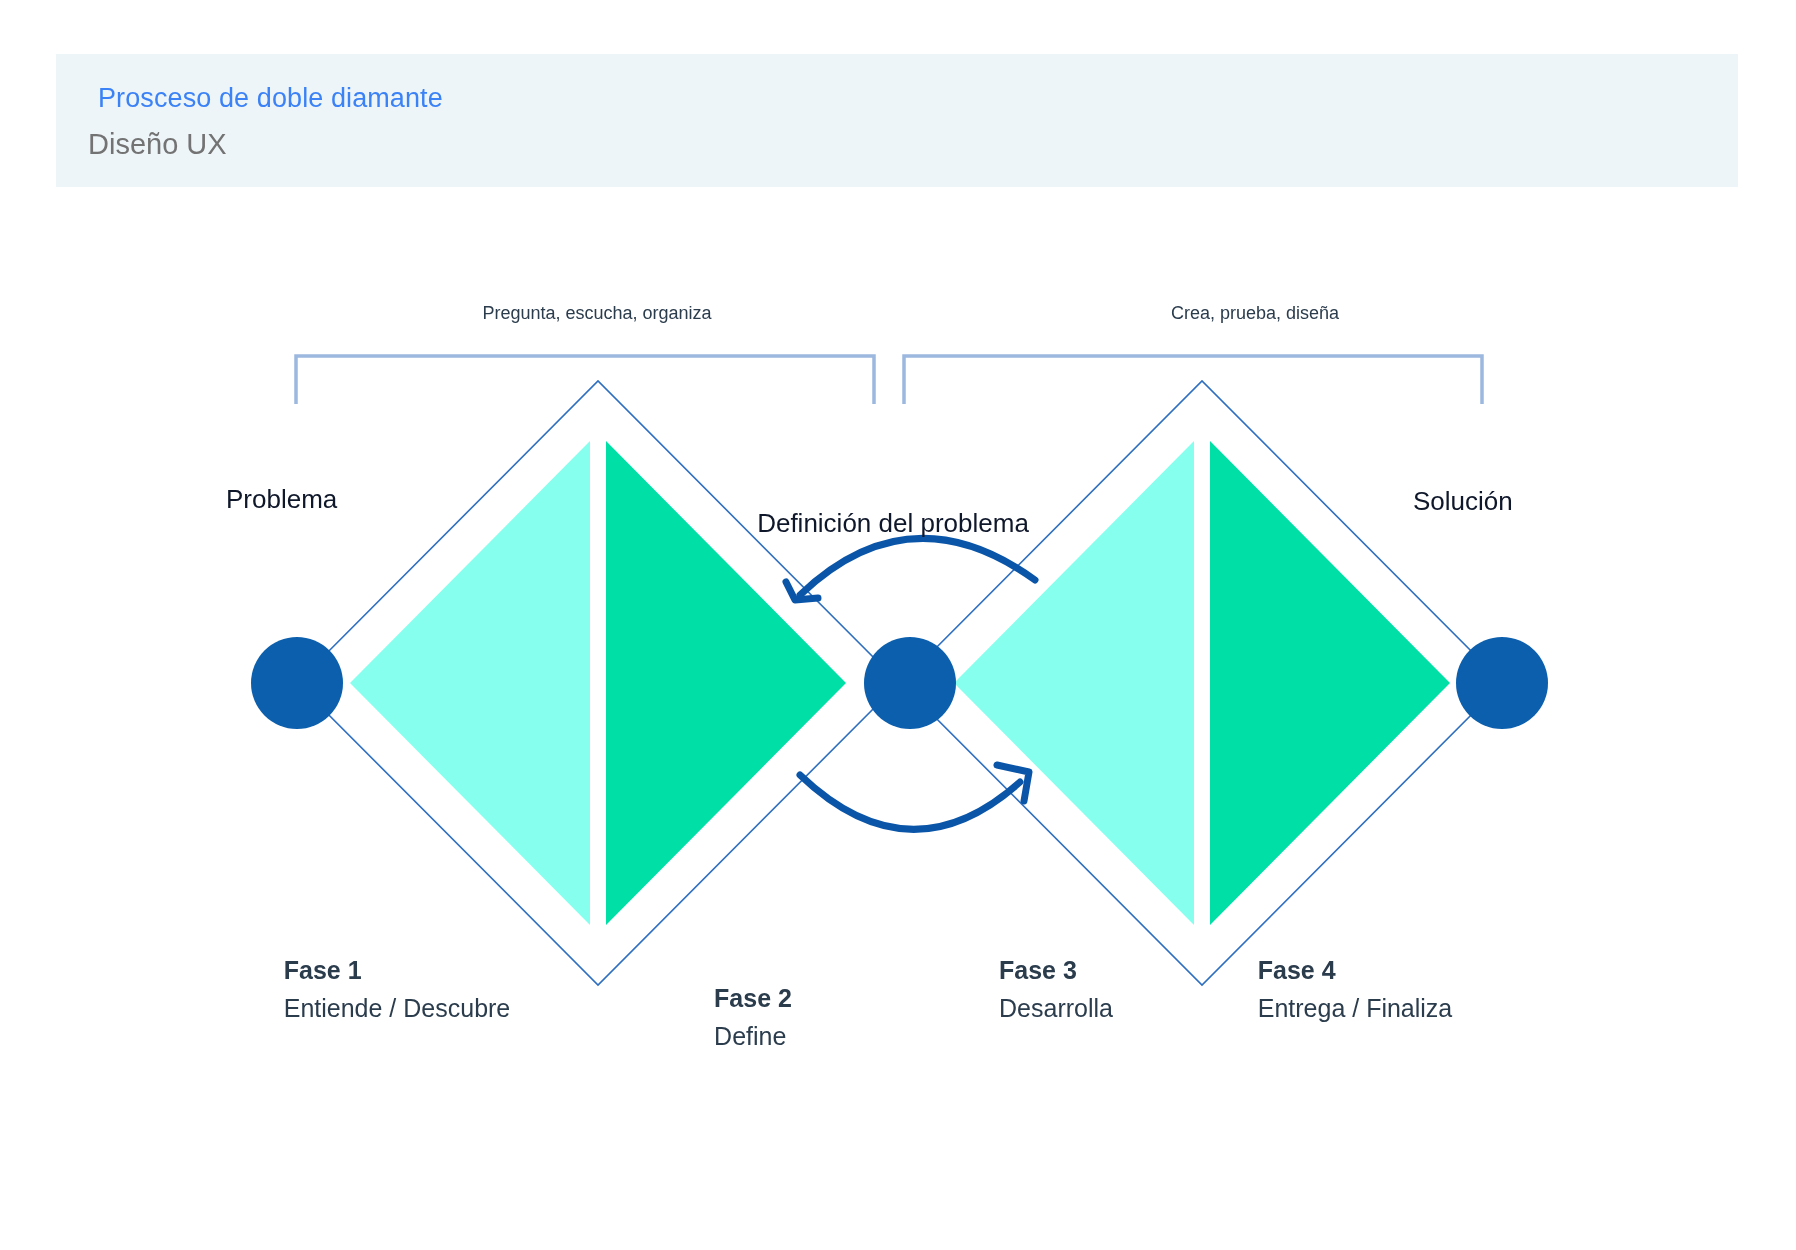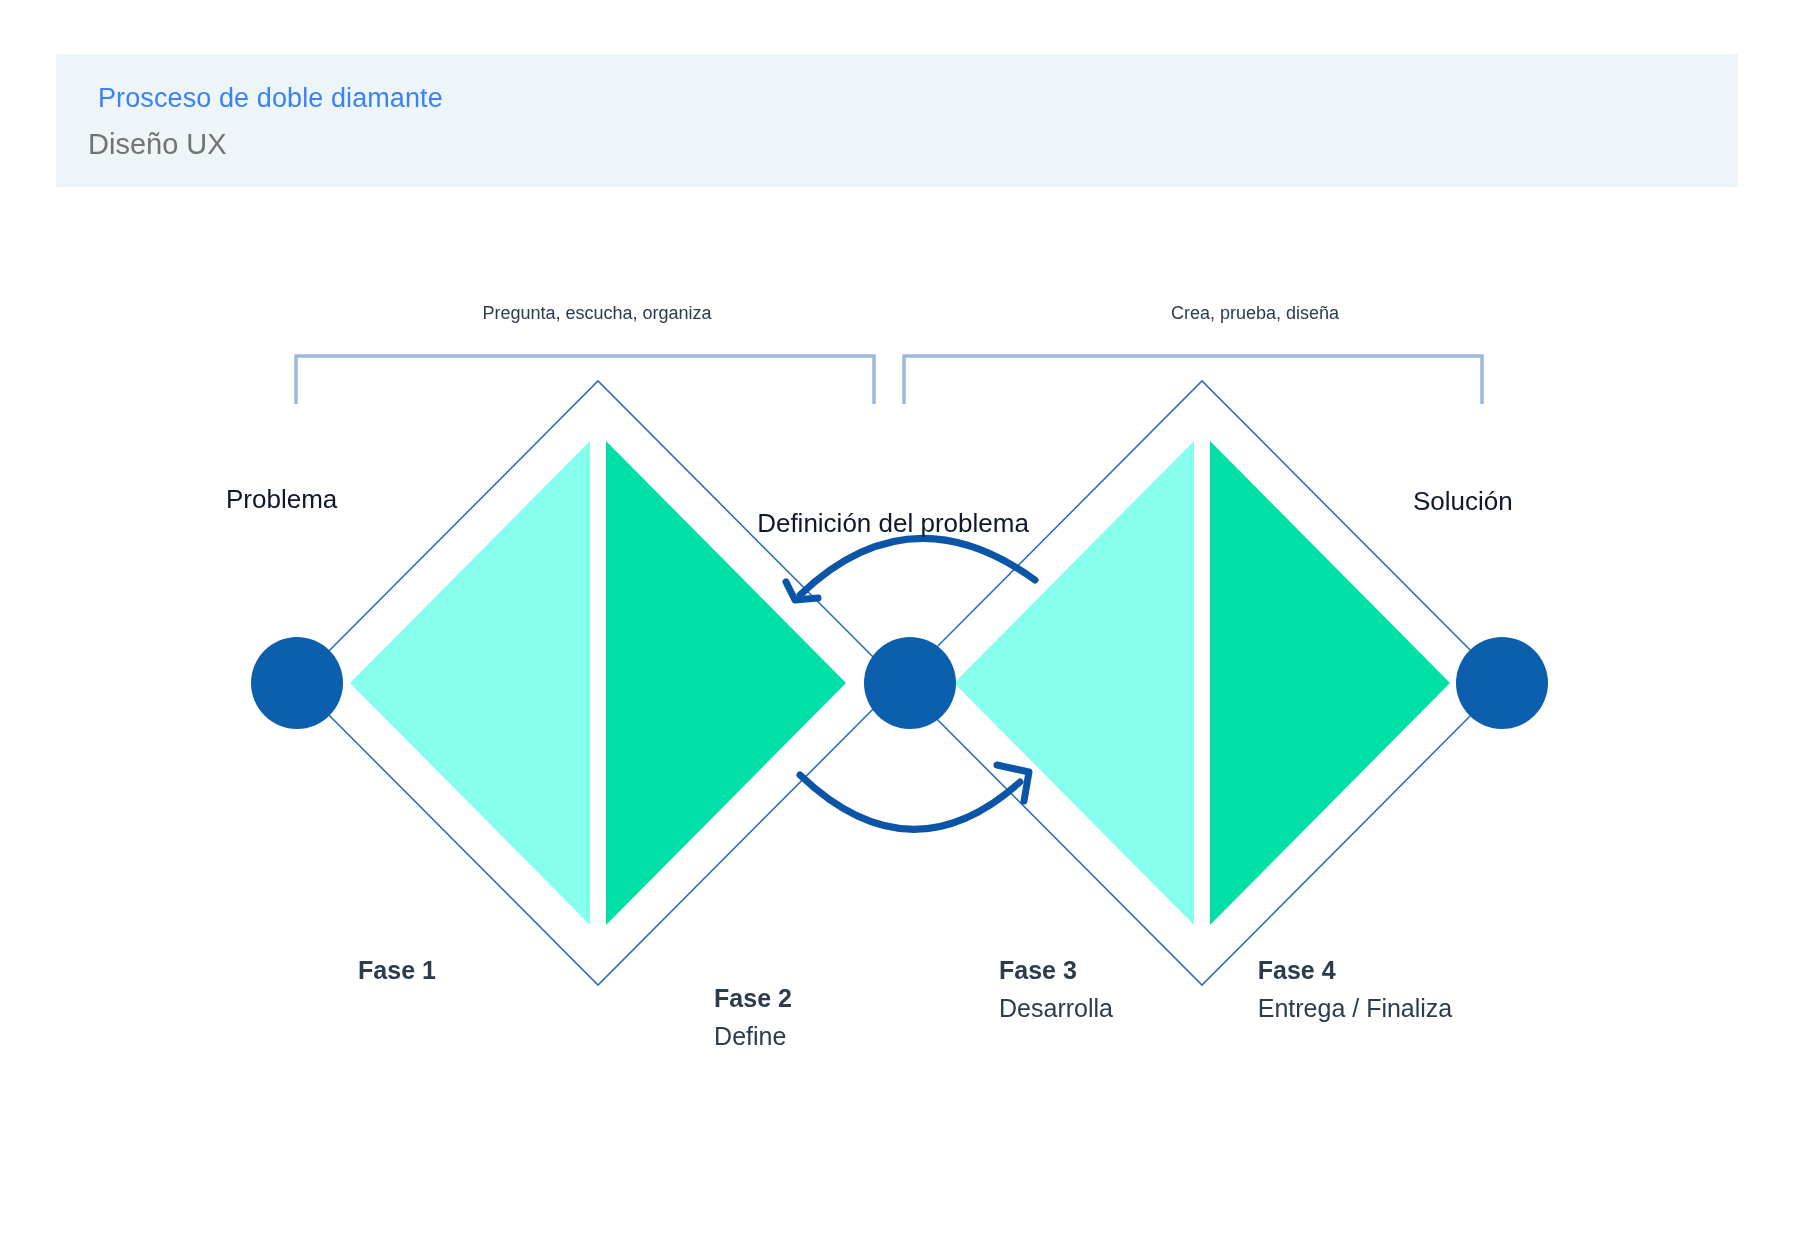--- a/index.html
+++ b/index.html
@@ -132,20 +132,21 @@
 
 <div class="lbl bracket-label" style="left:597px; top:303px;">Pregunta, escucha, organiza</div>
 <div class="lbl bracket-label" style="left:1255px; top:303px;">Crea, prueba, diseña</div>
 
 <div class="lbl green-label" style="left:226px; top:484px;">Problema</div>
 <div class="lbl green-label ctr" style="left:893px; top:484px;">Definición del problema</div>
 <div class="lbl green-label" style="left:1413px; top:486px;">Solución</div>
 
 <div class="phase" style="left:397px; top:953px;">
   <div class="phase-title">Fase 1</div>
+  <div class="phase-sub">Entiende / Descubre</div>
 </div>
 <div class="phase" style="left:753px; top:953px;margin-top:28px;">
   <div class="phase-title">Fase 2</div>
   <div class="phase-sub">Define</div>
 </div>
 <div class="phase" style="left:1056px; top:953px;">
   <div class="phase-title">Fase 3</div>
   <div class="phase-sub">Desarrolla</div>
 </div>
 <div class="phase" style="left:1355px; top:953px;">

